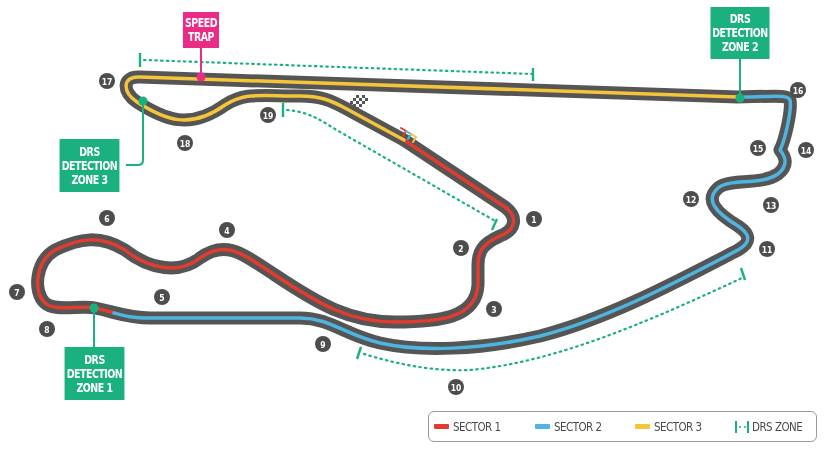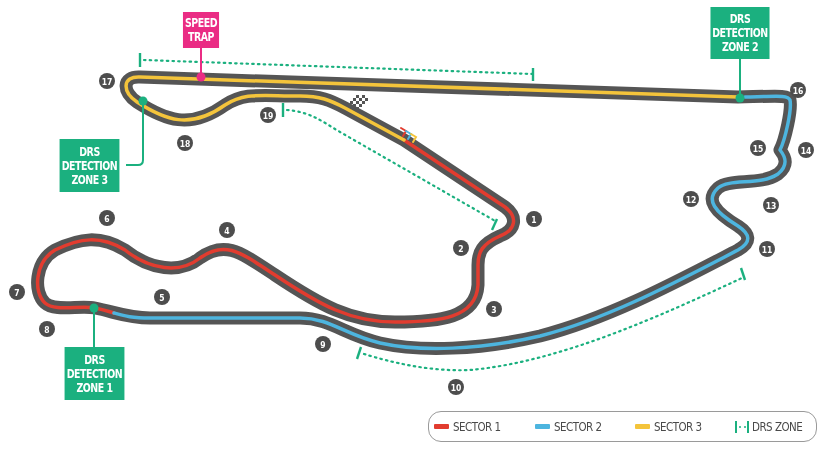--- a/index.html
+++ b/index.html
@@ -13,21 +13,21 @@
     .turn-circle { fill: #4d4d4d; }
     .turn-text { fill: #ffffff; font-family: "DejaVu Sans Condensed", "DejaVu Sans", sans-serif; font-weight: bold; font-size: 8.5px; text-anchor: middle; dominant-baseline: central; }
     .callout-line { stroke-width: 2; fill: none; }
     .box { position: absolute; color: #ffffff; font-family: "DejaVu Sans", sans-serif;
            font-weight: bold; text-align: center; line-height: 14px; font-size: 11.5px;
            letter-spacing: -0.6px; transform: scaleX(0.82); transform-origin: center; display:flex; flex-direction:column; justify-content:center; }
     .box span { display: block; }
     .drs-box { background: #1bb07f; }
     .speed-box { background: #ea2c84; }
     .legend { position: absolute; left: 428px; top: 411px; width: 387px; height: 29px;
-              border: 1.2px solid #9a9a9a; border-radius: 13px; background: #fff;
+              border: 1.2px solid #9a9a9a; border-radius: 6px; background: #fff;
               display: flex; align-items: center; justify-content: center; gap: 8px; }
     .legend-item { display: flex; align-items: center; margin: 0 9px; }
     .swatch { width: 15px; height: 5px; margin-right: 4px; border-radius: 1px; }
     .legend-label { font-family: "DejaVu Sans", sans-serif; font-size: 12px; color: #4a4a4a;
                     letter-spacing: -0.6px; transform: scaleX(0.86); transform-origin: left; display:inline-block; white-space: nowrap; }
     .drs-icon { display: flex; align-items: center; margin-right: 3px; }
     .drs-bar { width: 2px; height: 12px; background: #1bb07f; }
     .drs-dot { width: 2px; height: 2px; background: #1bb07f; border-radius: 50%; margin: 0 1.5px; }
   </style>
 </head>

